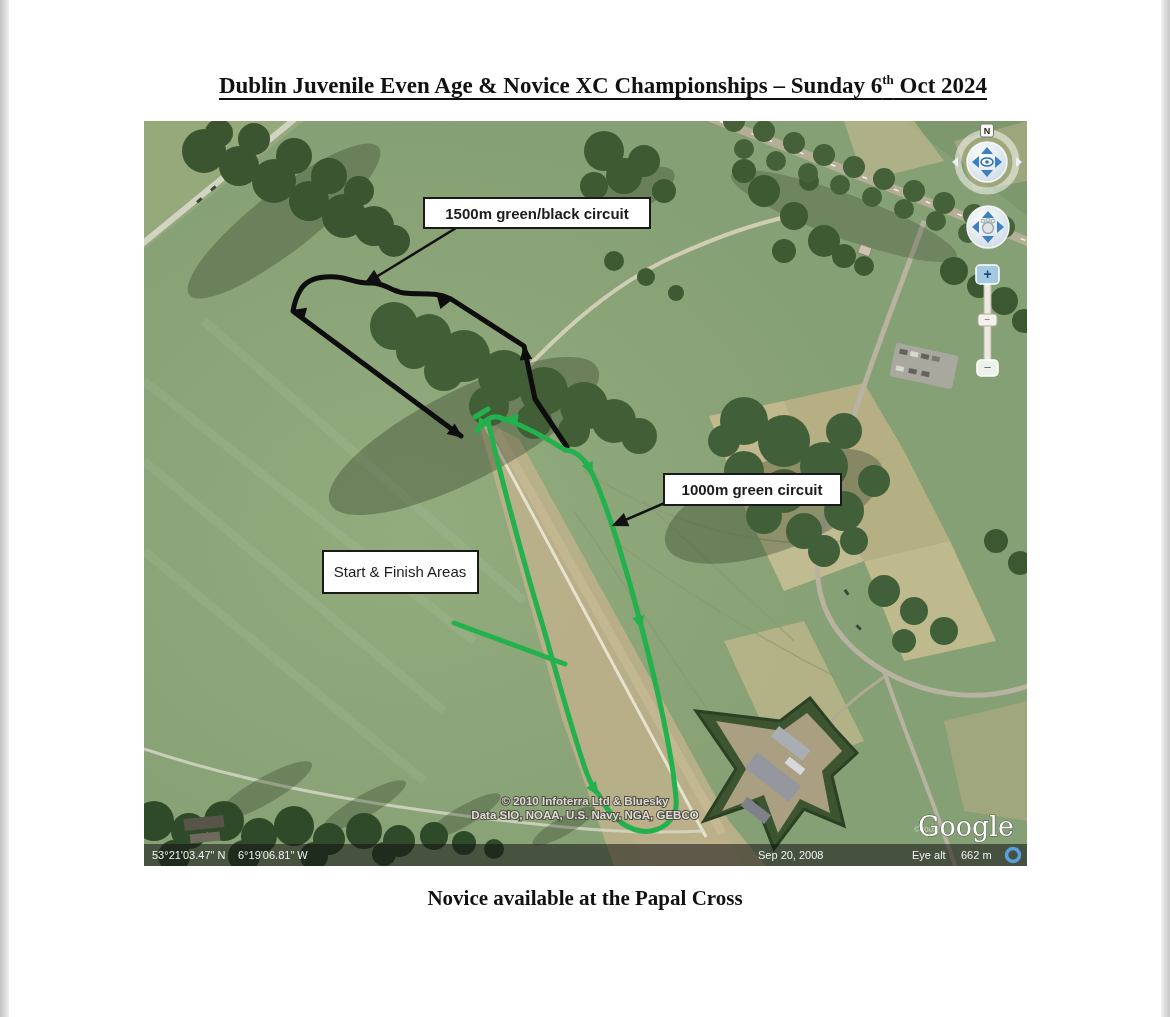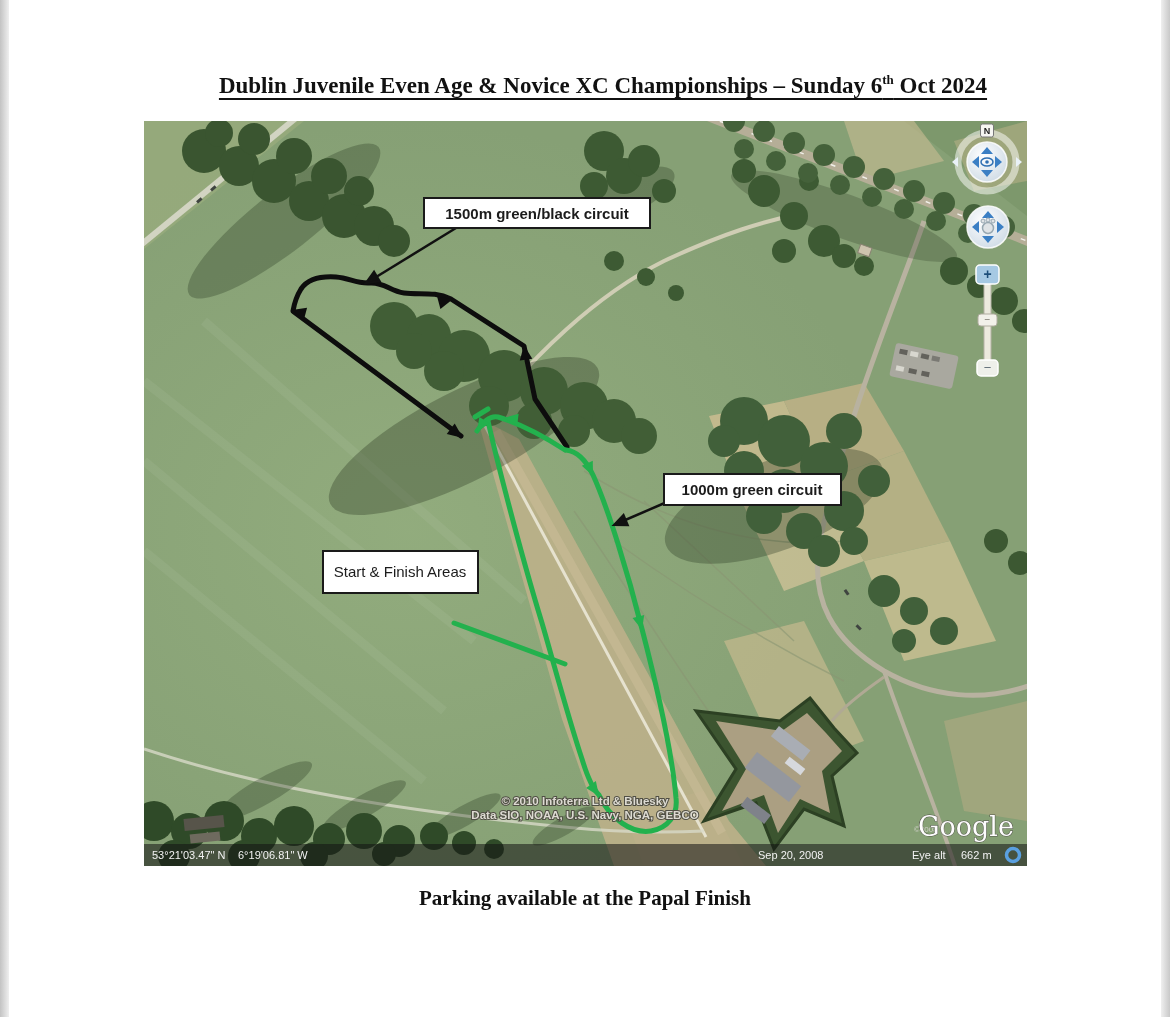--- a/index.html
+++ b/index.html
@@ -369,13 +369,13 @@
       <text x="843.5" y="158" font-size="14" font-weight="bold" fill="#1d4e79" text-anchor="middle">+</text>
       <rect x="834" y="193" width="19" height="12" rx="3" fill="#f2f1ea" stroke="#b0ada0" stroke-width="1"></rect>
       <text x="843.5" y="202" font-size="10" fill="#77756a" text-anchor="middle">−</text>
       <rect x="833" y="239" width="21" height="16" rx="4" fill="#eef0ea" stroke="#ffffff" stroke-width="1.5"></rect>
       <text x="843.5" y="251" font-size="13" fill="#5d6b75" text-anchor="middle">−</text>
     </g>
   </g>
 </svg>
 </div>
 
-<p class="doc-caption">Parking available at the Papal Finish</p>
+<p class="doc-caption">Novice available at the Papal Cross</p>
 
 </body></html>

